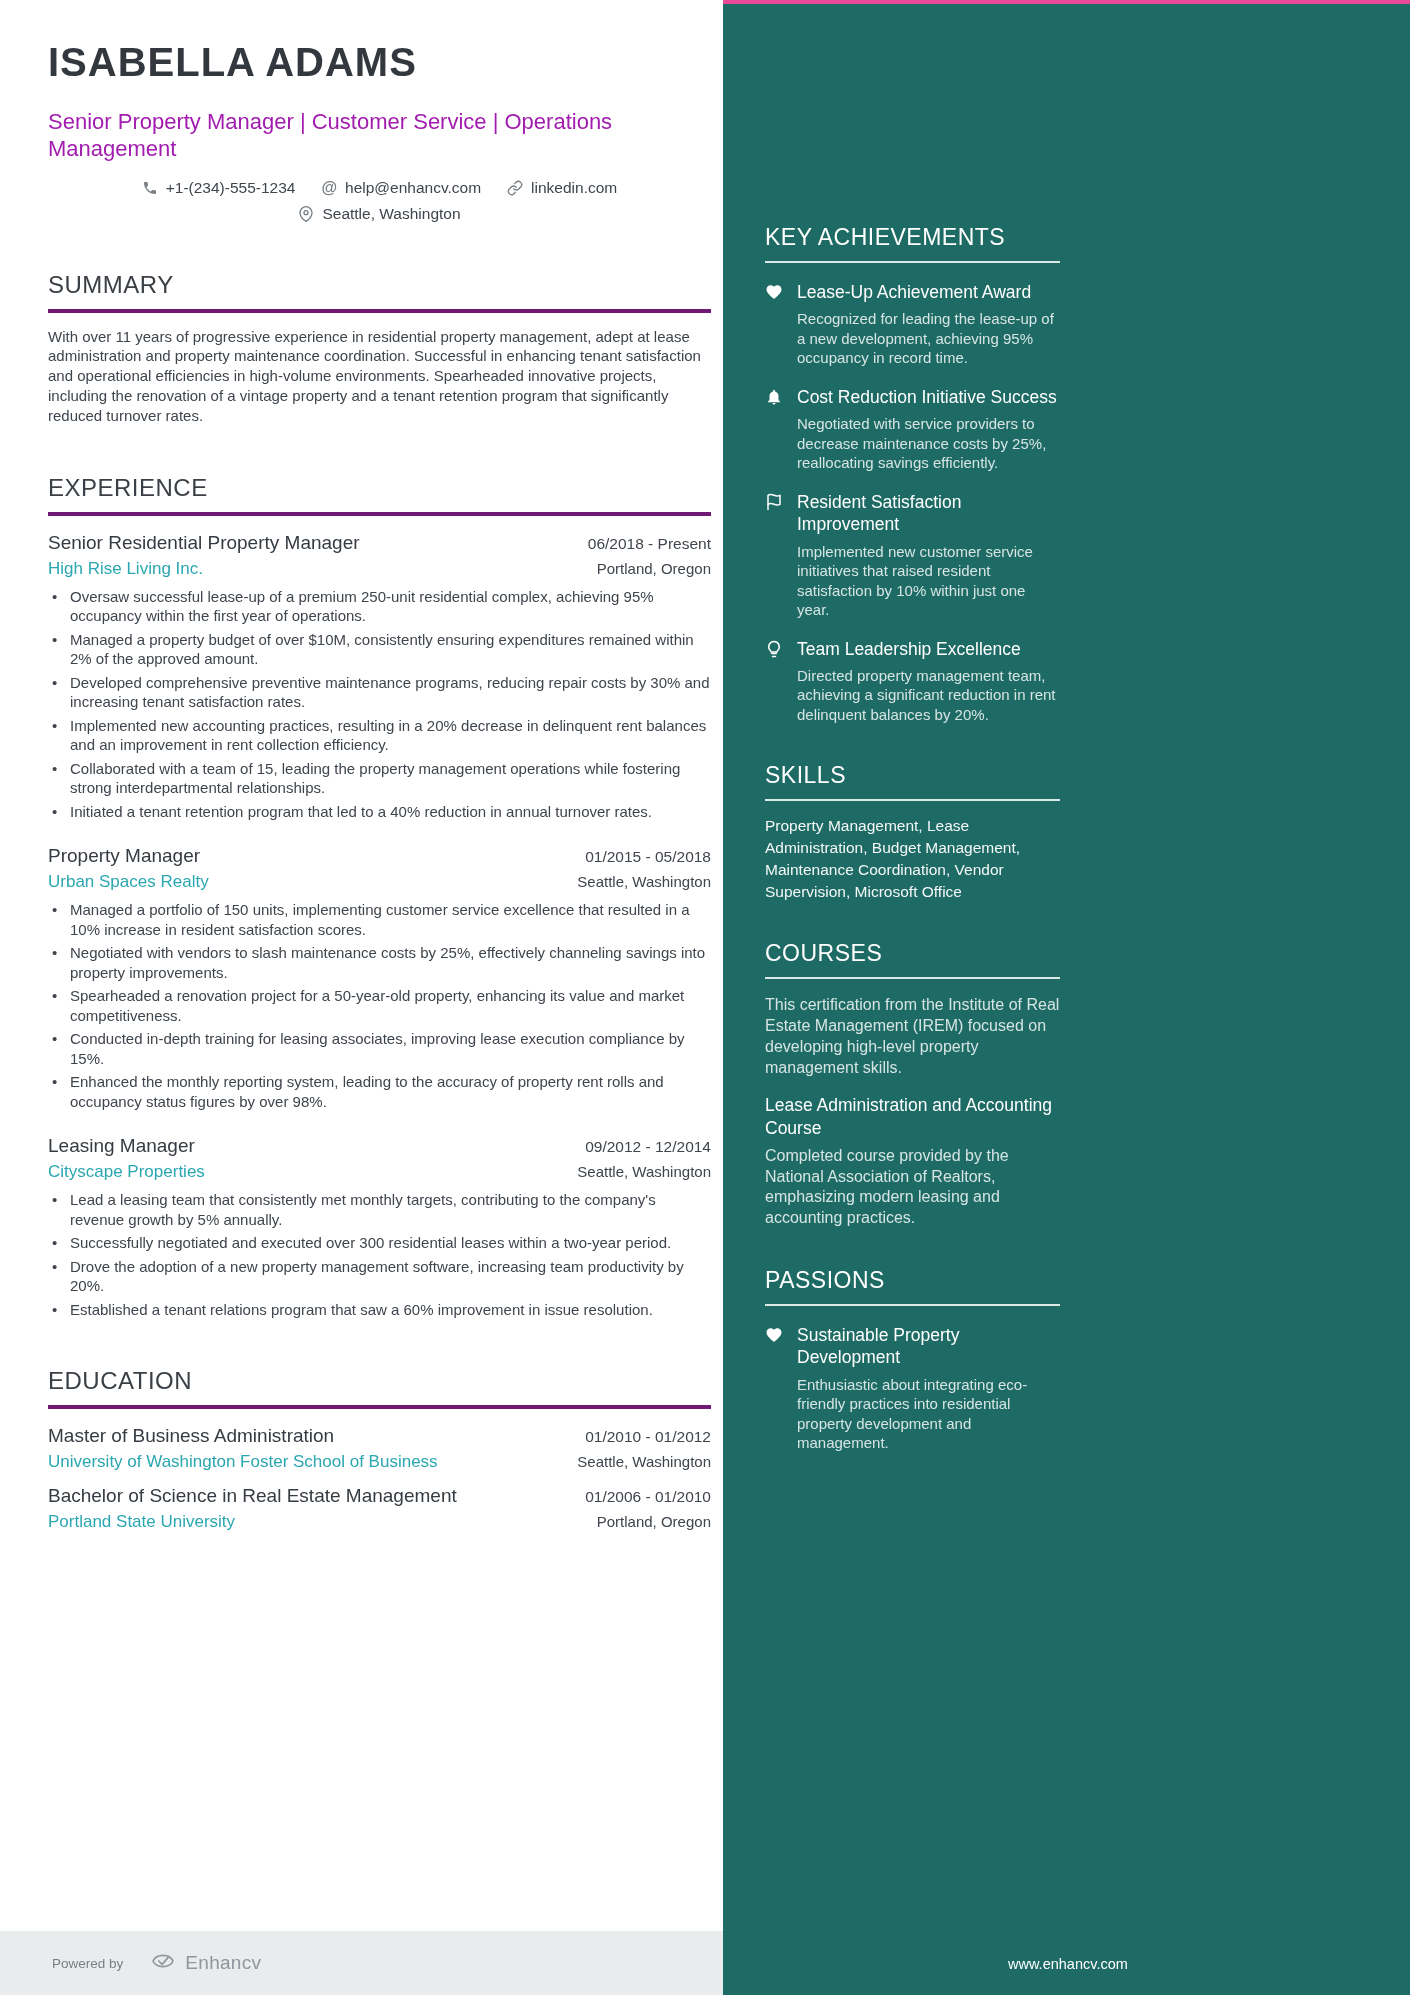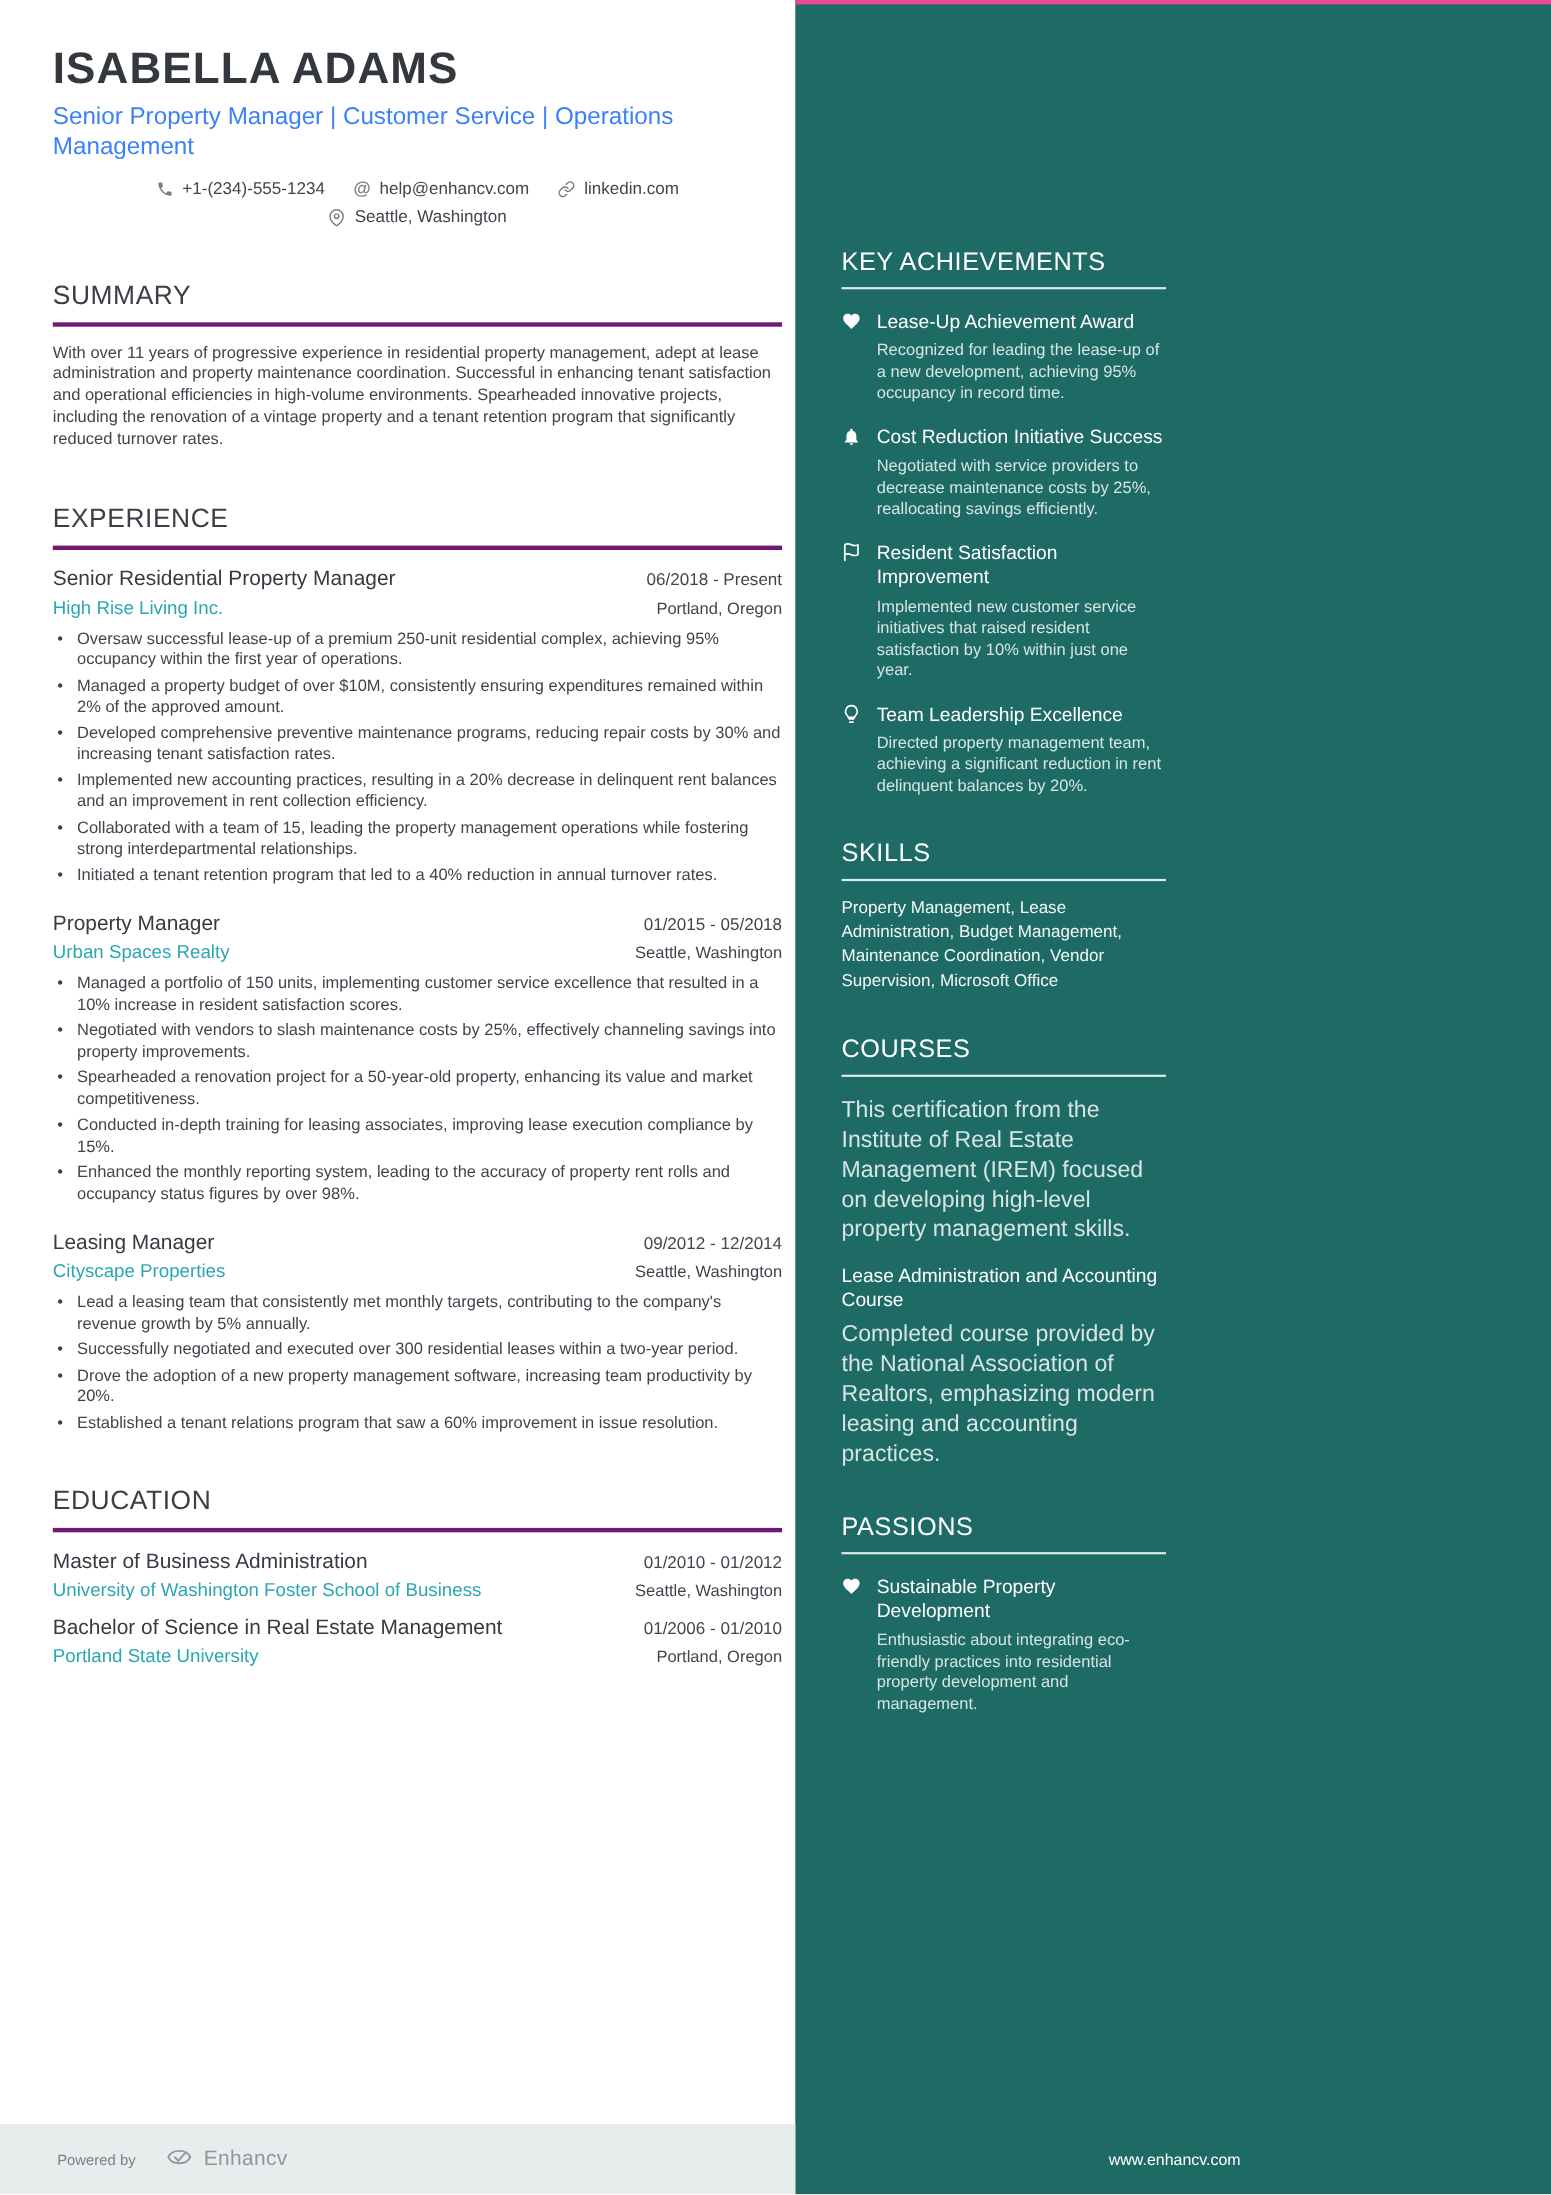--- a/index.html
+++ b/index.html
@@ -5,21 +5,21 @@
   * { margin:0; padding:0; box-sizing:border-box; }
   body { background:#fff; }
   .page {
     position:relative; width:1410px; height:1995px; background:#fff;
     font-family:"Liberation Sans","DejaVu Sans",sans-serif; color:#3f454d;
     overflow:hidden;
   }
   
   .main { position:absolute; left:0; top:0; width:723px; padding:40px 12px 0 48px; }
   .name { font-size:40px; font-weight:800; letter-spacing:1px; color:#33383f; }
-  .headline { font-size:22px; color:#3b82f6; line-height:1.22; margin-top:8px; max-width:600px; }
+  .headline { font-size:22px; color:#a21caf; line-height:1.22; margin-top:24px; max-width:600px; }
   .contact-row { display:flex; align-items:center; gap:26px; margin-top:16px; flex-wrap:wrap;justify-content:center; }
   .contact-row + .contact-row { margin-top:8px; }
   .c-item { display:flex; align-items:center; gap:8px; font-size:15.5px; color:#3f454d; }
   .c-item .at-glyph { color:#787f86; font-size:16px; font-weight:700; }
   .icon16 { width:16px; height:16px; display:block; }
   .section { margin-top:48px; }
   .h-section {
     font-size:24px; font-weight:500; letter-spacing:.5px; color:#3a4046;
     padding-bottom:10px; border-bottom:4px solid #701a75;
   }
@@ -52,21 +52,21 @@
     padding-bottom:10px; border-bottom:2px solid #dde9e7;
   }
   .ach { display:flex; gap:12px; margin-top:18px; }
   .ach-icon { flex:none; width:20px; padding-top:2px; }
   .icon18 { width:18px; height:18px; display:block; }
   .ach-title { font-size:17.5px; color:#ffffff; line-height:1.28; }
   .ach-text { font-size:15px; color:#d6e5e3; line-height:1.3; margin-top:6px; }
   .skills-text { margin-top:14px; font-size:15.5px; color:#f4f8f7; line-height:1.4; }
   .course { margin-top:16px; }
   .course-title { font-size:17.5px; color:#ffffff; line-height:1.3; }
-  .course-text { font-size:21px; color:#d6e5e3; line-height:1.3; margin-top:6px; }
+  .course-text { font-size:16px; color:#d6e5e3; line-height:1.3; margin-top:6px; }
   
   .footer-left {
     position:absolute; left:0; bottom:0; width:723px; height:64px; background:#e9eced;
     display:flex; align-items:center; padding-left:52px; gap:26px;
   }
   .powered-by { font-size:13.5px; color:#787f86; }
   .brand-wrap { display:flex; align-items:center; gap:8px; }
   .brand-name { font-size:19px; color:#8f969c; letter-spacing:.3px; }
   .footer-url { position:absolute; left:1008px; bottom:23px; font-size:14.5px; color:#ffffff; }
 </style>

